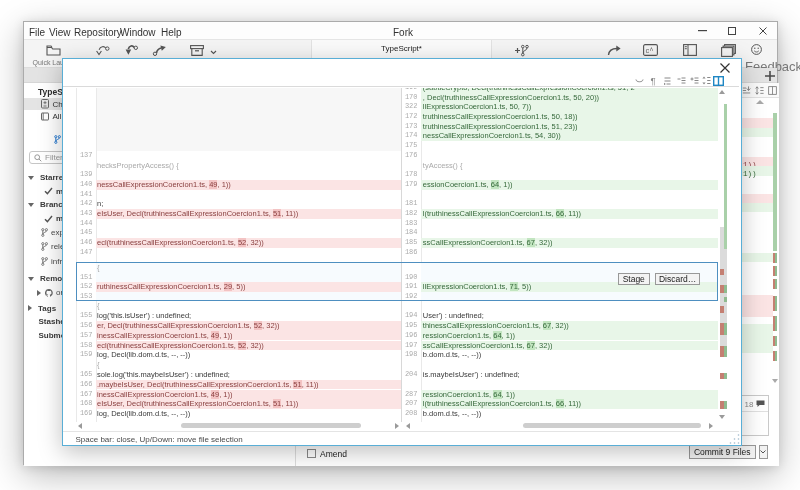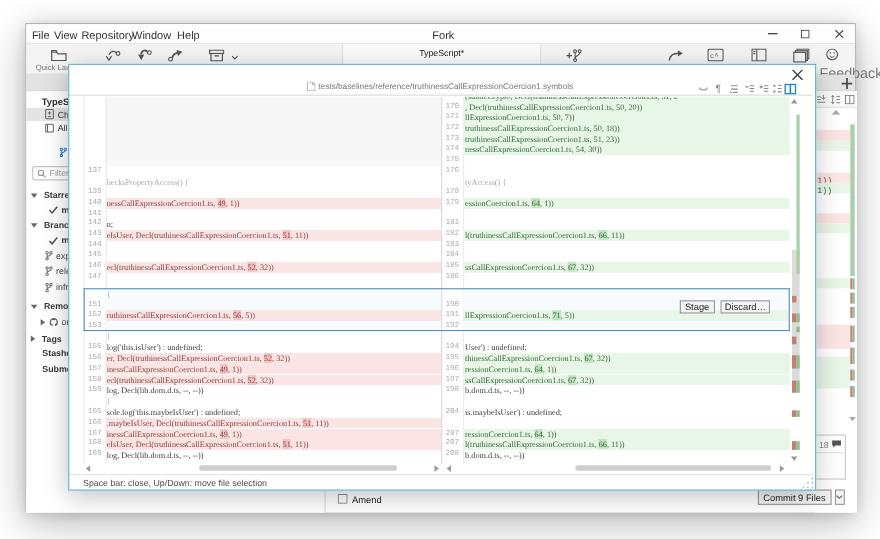--- a/index.html
+++ b/index.html
@@ -21,21 +21,21 @@
 .rightstrip{position:absolute;left:717px;top:60.5px;width:38px;height:383.5px;background:#fff}
 .dlg{position:absolute;left:38px;top:36px;width:679.5px;height:388px;background:#fff;
  box-shadow:0 6px 22px rgba(0,0,0,.25)}
 .dlgborder{position:absolute;left:0;top:0;width:679.5px;height:388px;border:1.5px solid #59aed6;z-index:50}
 .hdr{position:absolute;left:0;top:0;width:676.5px;height:29px;background:#fff;border-bottom:1px solid #dadada}
 .path{position:absolute;left:0;top:15.5px;width:100%;text-align:center;font-size:7.5px;color:#777}
 .panes{position:absolute;left:0;top:29.5px;width:676.5px;height:334px;overflow:hidden}
 .prow{position:absolute;left:0;width:100%}
 .cf{position:absolute;top:0;bottom:0;right:0}
 .num{position:absolute;left:0;top:0;text-align:right;font-family:"Liberation Mono",monospace;font-size:7px;color:#ababab;line-height:9.7px}
-.code{position:absolute;top:0;white-space:pre;font-family:Liberation Serif, serif;font-size:7.5px;line-height:9.7px}
+.code{position:absolute;top:0;white-space:pre;font-family:Liberation Sans, sans-serif;font-size:7.5px;line-height:9.7px}
 .tc{color:#3a3a3a} .tg{color:#a9a9a9} .td{color:#8a4040} .ta{color:#35683a}
 .bgdel{background:#fbe4e4} .bgadd{background:#e8f6e8} .bgbox{background:#f7fbfe}
 .bgdel b,.code.td b{background:#f3c3c3;font-weight:normal}
 .bgadd b,.code.ta b{background:#c2e5c0;font-weight:normal}
 .vline{position:absolute;top:0;height:334px;width:1px;background:#e9e9e9}
 .hsb{position:absolute;height:8px;top:363.5px}
 .thumb{background:#cecece;border-radius:2.5px;position:absolute;height:5.5px;top:1.2px}
 .arrL{width:0;height:0;border-top:3px solid transparent;border-bottom:3px solid transparent;border-right:4px solid #9a9a9a;position:absolute;top:1px}
 .arrR{width:0;height:0;border-top:3px solid transparent;border-bottom:3px solid transparent;border-left:4px solid #9a9a9a;position:absolute;top:1px}
 .btn{position:absolute;background:#f3f3f3;border:1px solid #989898;font-size:8.5px;color:#222;text-align:center}
@@ -289,23 +289,20 @@
           <path d="M0.5 0.5 L3 3 L5.5 0.5" fill="none" stroke="#555"></path>
         </svg></div>
   </div>
 
   <div class="dlg">
     <div class="dlgborder"></div>
     <div class="hdr">
       <svg style="position:absolute;left:658px;top:4.5px" width="10" height="10" viewBox="0 0 10 10">
           <path d="M0.5 0.5 L9.5 9.5 M9.5 0.5 L0.5 9.5" stroke="#333" stroke-width="1.2"></path>
         </svg>
-      <span class="path"><svg style="vertical-align:-2px;margin-right:2px" width="8" height="9" viewBox="0 0 8 9">
-            <path d="M0.5 0.5 h4.5 l2.5 2.5 v5.5 h-7 z M5 0.5 v2.5 h2.5" fill="none" stroke="#b9b9b9"></path>
-          </svg>tests/baselines/reference/truthinessCallExpressionCoercion1.symbols</span>
       <svg class="icon" style="left:572.5px;top:20px" width="9" height="8" viewBox="0 0 9 8">
           <path d="M1 1.5 C1 4.5 8 4.5 8 1.5" fill="none" stroke="#888" stroke-width="1"></path>
         </svg>
       <svg class="icon" style="left:587.5px;top:16.5px" width="8" height="11" viewBox="0 0 8 11">
           <text x="0.5" y="9" font-size="9.5" fill="#888">¶</text>
         </svg>
       <svg class="icon" style="left:601px;top:18.5px" width="9" height="8" viewBox="0 0 9 8">
           <path d="M1.5 1 h6 M1.5 4 h6 M3.5 7 h4" stroke="#888"></path>
           <path d="M1 5.8 l1.8 1.2 -1.8 1.2 z" fill="#888" stroke="none"></path>
         </svg>
@@ -377,21 +374,21 @@
             <div class="cf bgbox" style="left:20.5px"></div>
             <span class="code tg" style="left:21.5px">{</span>
           </div>
           <div class="prow" style="top:185.3px;height:9.5px">
             <div class="cf bgbox" style="left:20.5px"></div>
             <span class="num" style="width:17px">151</span>
           </div>
           <div class="prow" style="top:194.8px;height:9.5px">
             <div class="cf bgdel" style="left:20.5px"></div>
             <span class="num" style="width:17px">152</span>
-            <span class="code td" style="left:21.5px">ruthinessCallExpressionCoercion1.ts, <b>56</b>, 5))</span>
+            <span class="code td" style="left:21.5px">ruthinessCallExpressionCoercion1.ts, <b>29</b>, 5))</span>
           </div>
           <div class="prow" style="top:204.3px;height:9.5px">
             <div class="cf bgbox" style="left:20.5px"></div>
             <span class="num" style="width:17px">153</span>
           </div>
           <div class="prow" style="top:213.8px;height:9.8px">
             <span class="code tg" style="left:21.5px">{</span>
           </div>
           <div class="prow" style="top:223.6px;height:9.8px">
             <span class="num" style="width:17px">155</span>
@@ -449,21 +446,21 @@
             <span class="num" style="width:16px;top:-4.4px">169</span>
             <span class="code ta" style="left:21.3px;top:-4.4px">(subtleCrypto, Decl(truthinessCallExpressionCoercion1.ts, 51, 2</span>
           </div>
         <div class="prow" style="top:5.1px;height:9.7px">
             <div class="cf bgadd" style="left:19.5px"></div>
             <span class="num" style="width:16px">170</span>
             <span class="code ta" style="left:21.3px">, Decl(truthinessCallExpressionCoercion1.ts, 50, 20))</span>
           </div>
           <div class="prow" style="top:14.8px;height:9.7px">
             <div class="cf bgadd" style="left:19.5px"></div>
-            <span class="num" style="width:16px">171</span>
+            <span class="num" style="width:16px">322</span>
             <span class="code ta" style="left:21.3px">llExpressionCoercion1.ts, 50, 7))</span>
           </div>
           <div class="prow" style="top:24.5px;height:9.7px">
             <div class="cf bgadd" style="left:19.5px"></div>
             <span class="num" style="width:16px">172</span>
             <span class="code ta" style="left:21.3px">truthinessCallExpressionCoercion1.ts, 50, 18))</span>
           </div>
           <div class="prow" style="top:34.2px;height:9.7px">
             <div class="cf bgadd" style="left:19.5px"></div>
             <span class="num" style="width:16px">173</span>

